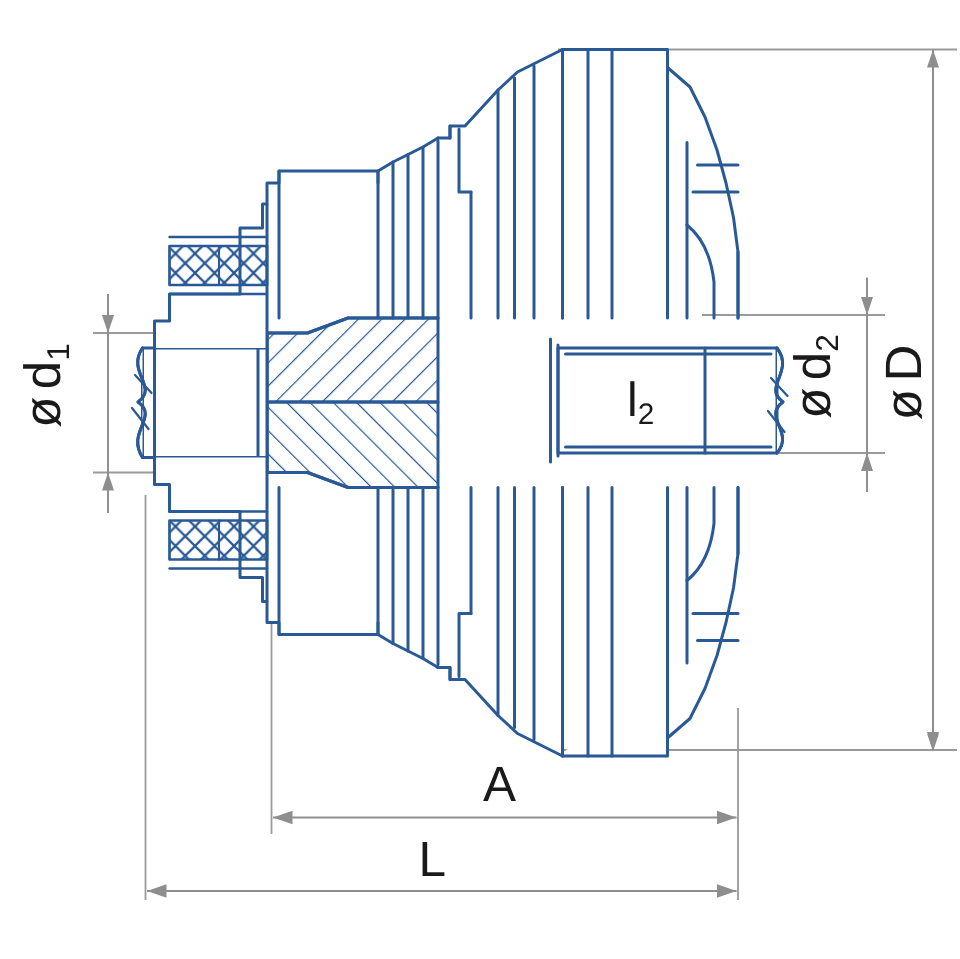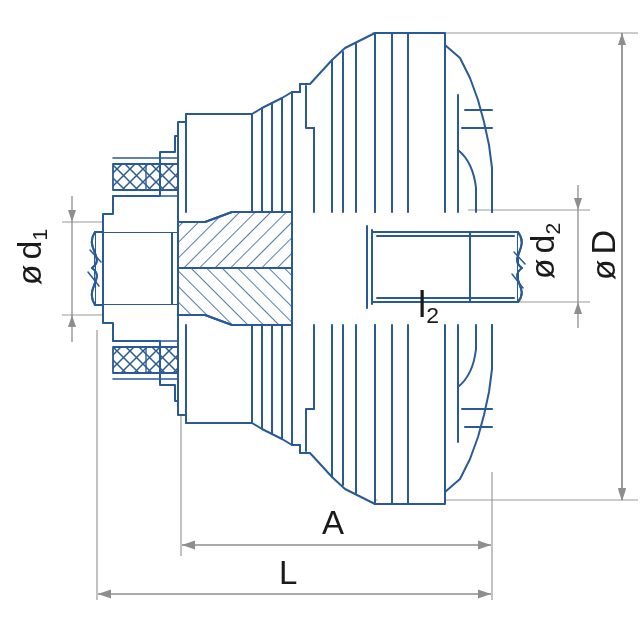--- a/index.html
+++ b/index.html
@@ -209,21 +209,21 @@
   <div class="lbl vlabel" style="left:509px;top:232px;width:70px;text-align:center;font-size:34px;
               transform:rotate(-90deg);">
     <span>ø</span><span style="display:inline-block;width:5px"></span><span>d</span><sub>2</sub>
   </div>
 
   <div class="lbl vlabel" style="left:568px;top:238px;width:70px;text-align:center;font-size:34px;
               transform:rotate(-90deg);">
     <span>ø</span><span style="display:inline-block;width:5px"></span><span>D</span>
   </div>
 
-  <div class="lbl" style="left:418px;top:250px;font-size:37px;margin-top:36px;">
+  <div class="lbl" style="left:418px;top:250px;font-size:32px;">
     <span>l</span><sub>2</sub>
   </div>
 
   <div class="lbl" style="left:322px;top:506px;font-size:33px;">
     <span>A</span>
   </div>
 
   <div class="lbl" style="left:279px;top:556px;font-size:33px;">
     <span>L</span>
   </div>

